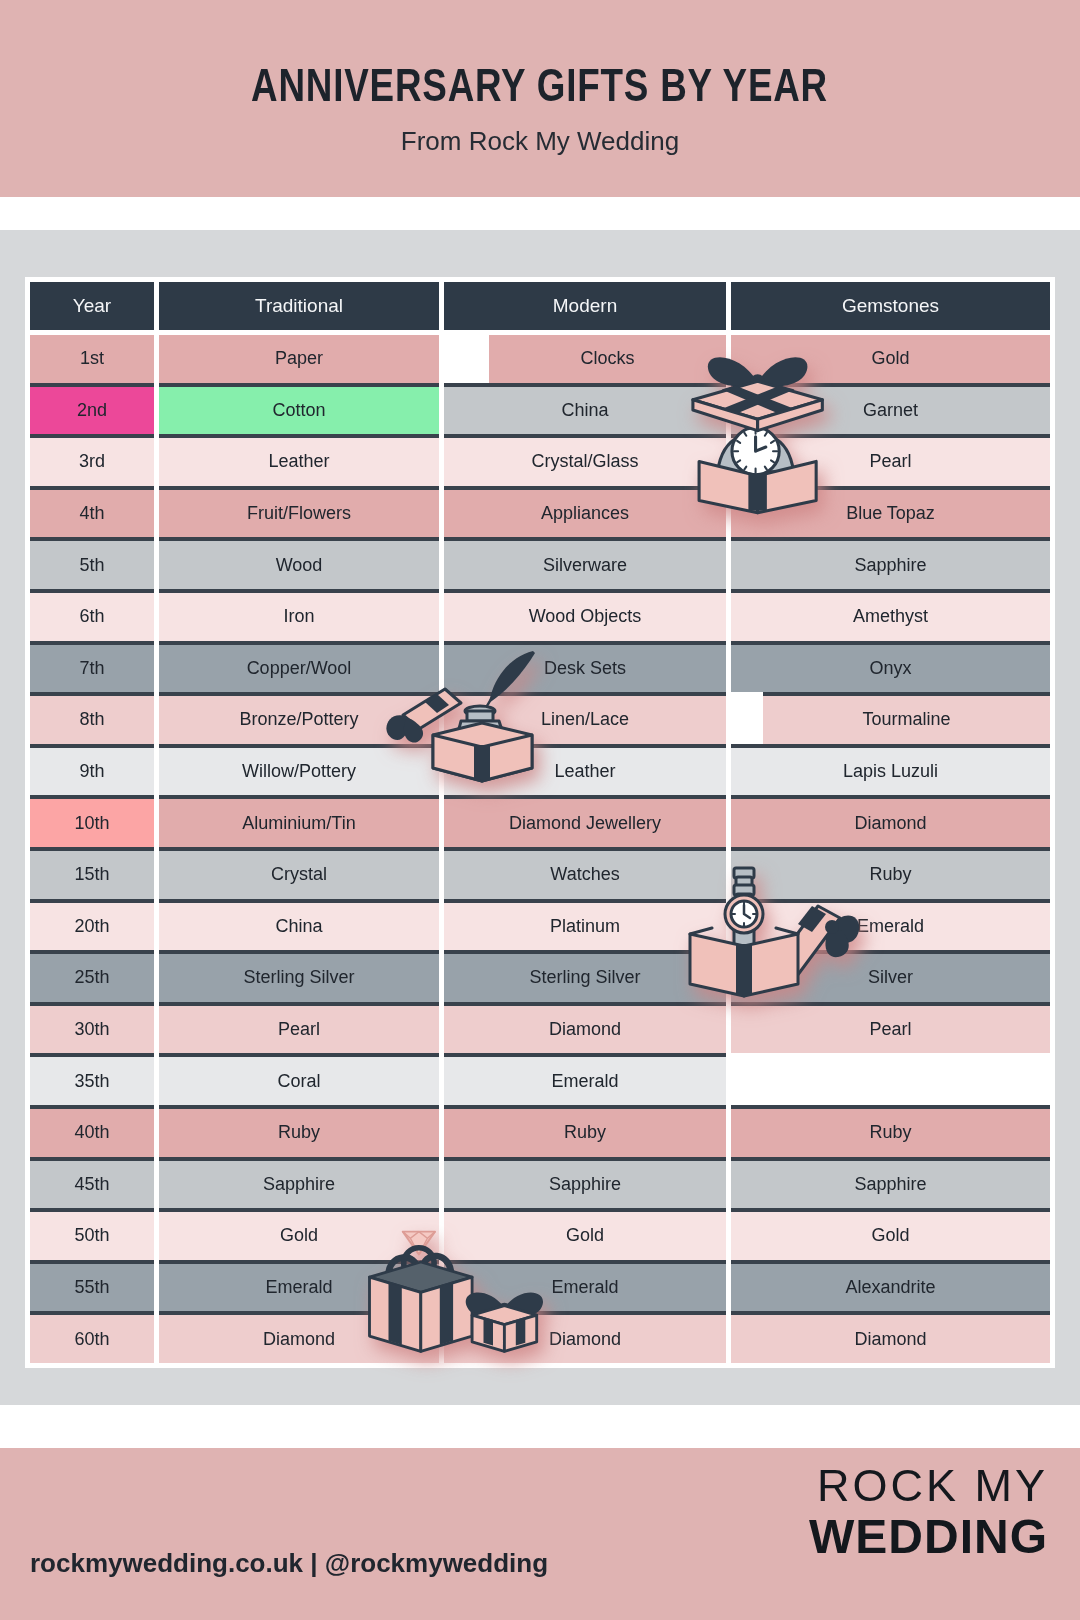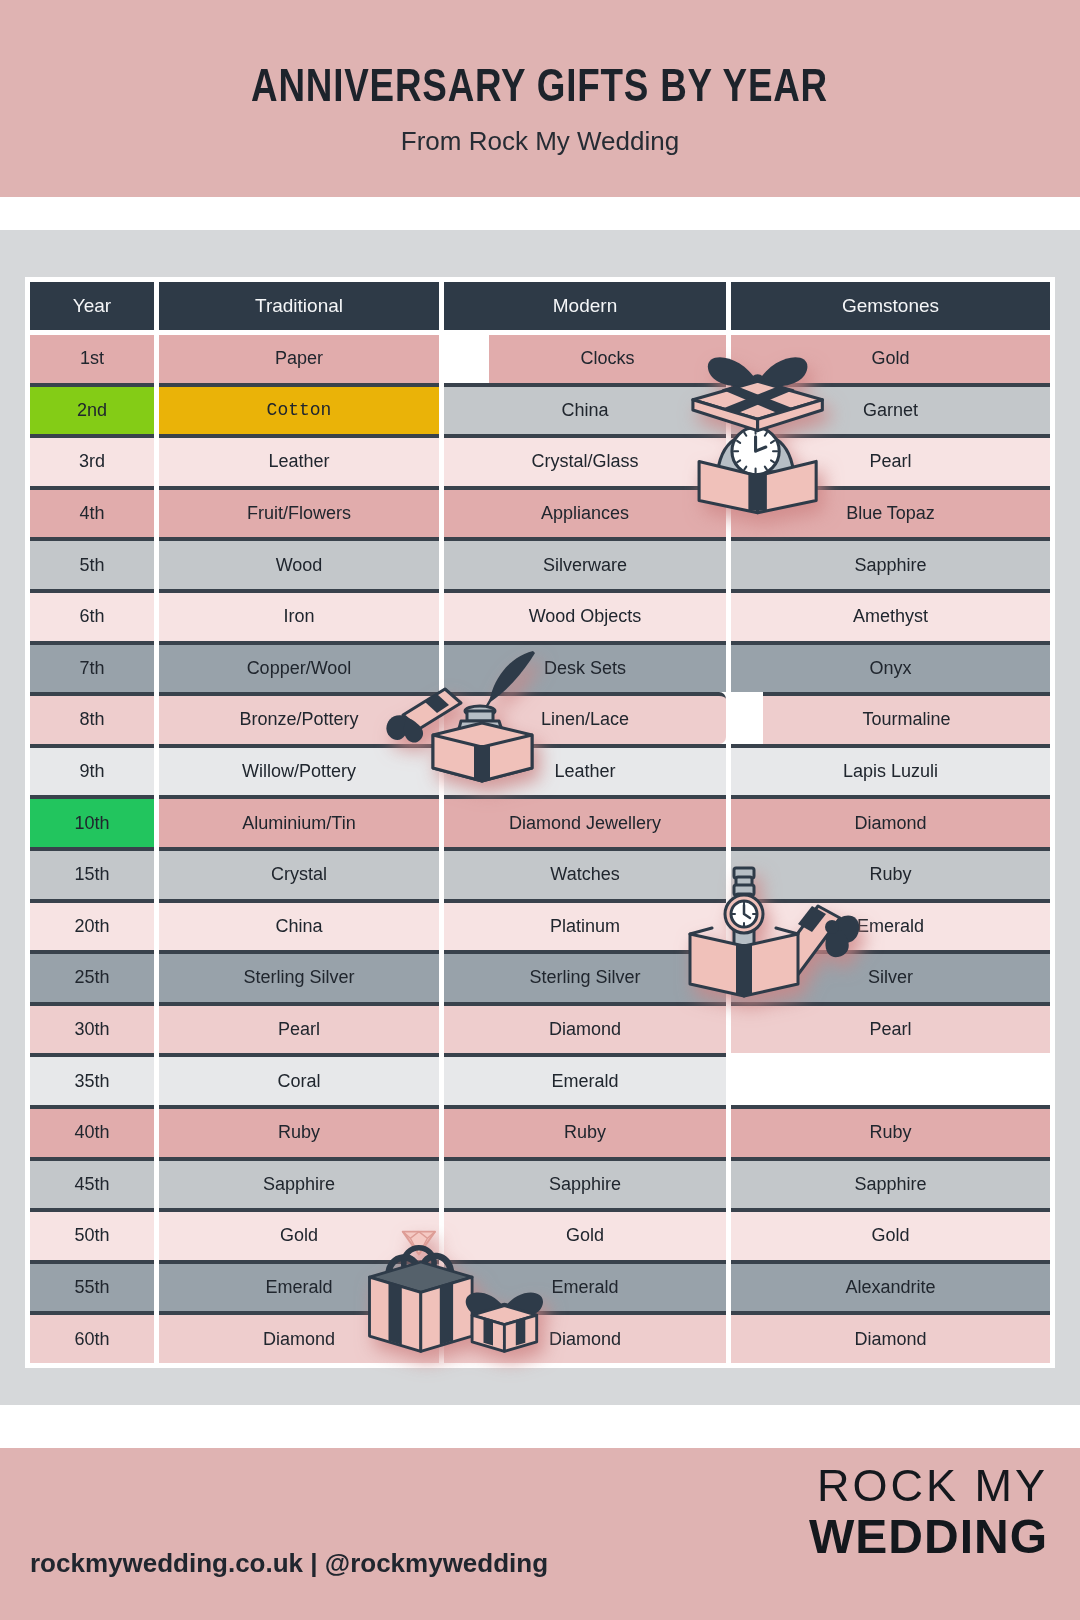--- a/index.html
+++ b/index.html
@@ -69,22 +69,22 @@
         <div class="cell">Gemstones</div>
       </div>
     <div class="tbody">
         <div class="trow">
           <div class="cell" style="background: rgb(225, 172, 172);">1st</div>
           <div class="cell" style="background: rgb(225, 172, 172);">Paper</div>
           <div class="cell" style="background: rgb(225, 172, 172); margin-left: 45px;">Clocks</div>
           <div class="cell" style="background: rgb(225, 172, 172);">Gold</div>
         </div>
         <div class="trow">
-          <div class="cell" style="background: #84cc16;">2nd</div>
-          <div class="cell" style="background: #eab308; font-family: Liberation Mono, monospace;">Cotton</div>
+          <div class="cell" style="background: #ec4899;">2nd</div>
+          <div class="cell" style="background: #86efac;">Cotton</div>
           <div class="cell" style="background: rgb(195, 199, 202);">China</div>
           <div class="cell" style="background: rgb(195, 199, 202);">Garnet</div>
         </div>
         <div class="trow">
           <div class="cell" style="background: rgb(247, 227, 227);">3rd</div>
           <div class="cell" style="background: rgb(247, 227, 227);">Leather</div>
           <div class="cell" style="background: rgb(247, 227, 227);">Crystal/Glass</div>
           <div class="cell" style="background: rgb(247, 227, 227);">Pearl</div>
         </div>
         <div class="trow">
@@ -107,31 +107,31 @@
         </div>
         <div class="trow">
           <div class="cell" style="background: rgb(152, 162, 170);">7th</div>
           <div class="cell" style="background: rgb(152, 162, 170);">Copper/Wool</div>
           <div class="cell" style="background: rgb(152, 162, 170);">Desk Sets</div>
           <div class="cell" style="background: rgb(152, 162, 170);">Onyx</div>
         </div>
         <div class="trow">
           <div class="cell" style="background: rgb(238, 205, 205);">8th</div>
           <div class="cell" style="background: rgb(238, 205, 205);">Bronze/Pottery</div>
-          <div class="cell" style="background: rgb(238, 205, 205); border-radius: 7px;">Linen/Lace</div>
+          <div class="cell" style="background: rgb(238, 205, 205);">Linen/Lace</div>
           <div class="cell" style="background: rgb(238, 205, 205); margin-left: 32px;">Tourmaline</div>
         </div>
         <div class="trow">
           <div class="cell" style="background: rgb(231, 232, 234);">9th</div>
           <div class="cell" style="background: rgb(231, 232, 234);">Willow/Pottery</div>
           <div class="cell" style="background: rgb(231, 232, 234);">Leather</div>
           <div class="cell" style="background: rgb(231, 232, 234);">Lapis Luzuli</div>
         </div>
         <div class="trow">
-          <div class="cell" style="background: #22c55e; text-align: right;">10th</div>
+          <div class="cell" style="background: #fca5a5; text-align: right;">10th</div>
           <div class="cell" style="background: rgb(225, 172, 172);">Aluminium/Tin</div>
           <div class="cell" style="background: rgb(225, 172, 172);">Diamond Jewellery</div>
           <div class="cell" style="background: rgb(225, 172, 172);">Diamond</div>
         </div>
         <div class="trow">
           <div class="cell" style="background: rgb(195, 199, 202);">15th</div>
           <div class="cell" style="background: rgb(195, 199, 202);">Crystal</div>
           <div class="cell" style="background: rgb(195, 199, 202);">Watches</div>
           <div class="cell" style="background: rgb(195, 199, 202);">Ruby</div>
         </div>

